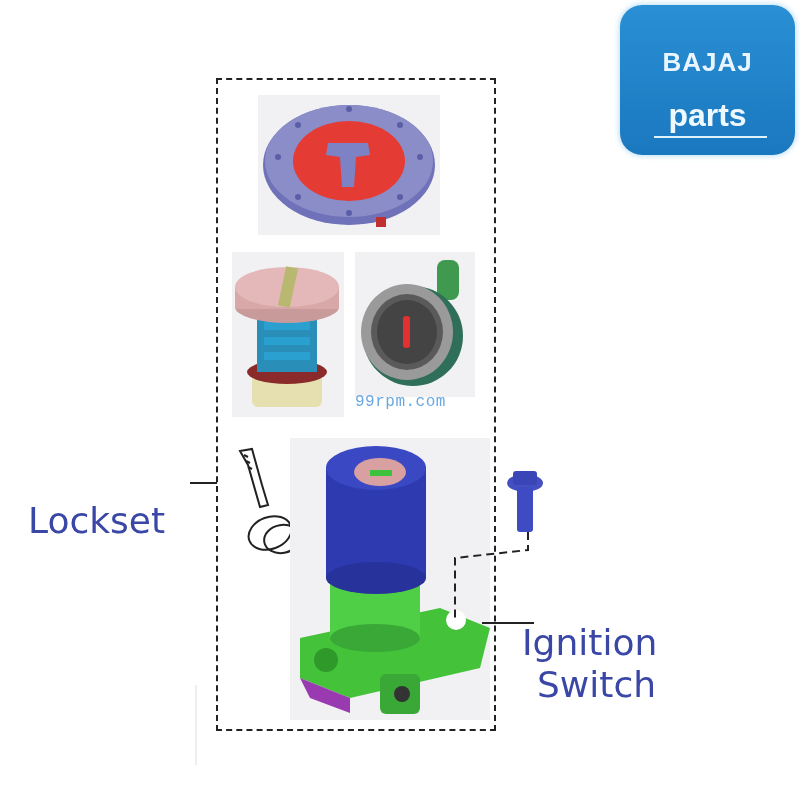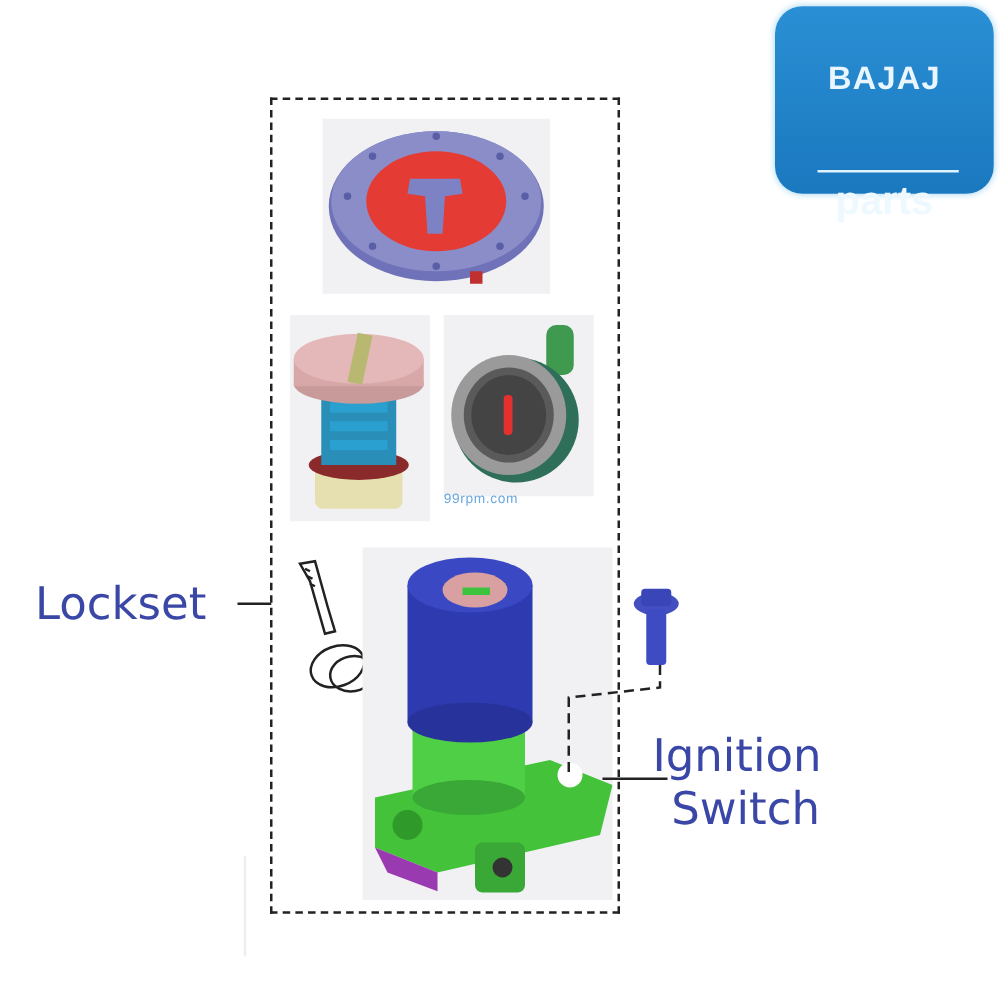--- a/index.html
+++ b/index.html
@@ -3,25 +3,25 @@
 <meta charset="utf-8">
 <style>
   html, body { margin:0; padding:0; background:#ffffff; }
   body { width:800px; height:800px; position:relative; overflow:hidden; font-family:"DejaVu Sans", sans-serif; }
   .abs { position:absolute; }
   .dashed-box { left:216px; top:78px; width:280px; height:653px; border:2px dashed #222; box-sizing:border-box; }
   .badge { left:620px; top:5px; width:175px; height:150px; border-radius:22px;
     background:linear-gradient(180deg,#2a8fd4 0%,#1a78bf 100%); box-shadow:0 0 6px #9fd3f2; }
   .badge .b1 { position:absolute; left:0; right:0; top:42px; text-align:center; color:#e9f6ff; font-family:"Liberation Sans", sans-serif; font-weight:bold; font-size:26px; letter-spacing:1px; }
   .badge .b2 { position:absolute; left:0; right:0; top:76px; text-align:center; color:#d8f0ff; font-family:"Liberation Sans", sans-serif; font-size:22px; }
-  .badge .b3 { position:absolute; left:0; right:0; top:92px; text-align:center; color:#eef8ff; font-family:"Liberation Sans", sans-serif; font-weight:bold; font-size:32px;margin-top:45px; }
+  .badge .b3 { position:absolute; left:0; right:0; top:92px; text-align:center; color:#eef8ff; font-family:"Liberation Sans", sans-serif; font-weight:bold; font-size:32px; }
   .badge .uline { position:absolute; left:34px; right:28px; top:131px; height:2px; background:#dff3ff; }
-  .label { color:#3a47a6; font-family:"DejaVu Sans", sans-serif; font-size:36px; line-height:1; }
+  .label { color:#3a47a6; font-family:"DejaVu Sans", sans-serif; font-size:36px; line-height:1;margin-top:37px; }
   .part-bg { background:#f1f1f3; }
-  .wm { color:#6aa8e0; font-size:11px; font-family:Liberation Sans, sans-serif; letter-spacing:0.5px; }
+  .wm { color:#6aa8e0; font-size:16px; font-family:Liberation Mono, monospace; letter-spacing:0.5px; }
 </style>
 </head>
 <body>
 
 <div class="abs dashed-box"></div>
 
 <div class="abs badge">
   <div class="b1">BAJAJ</div>
   <div class="b3">parts</div>
   <div class="uline"></div>

